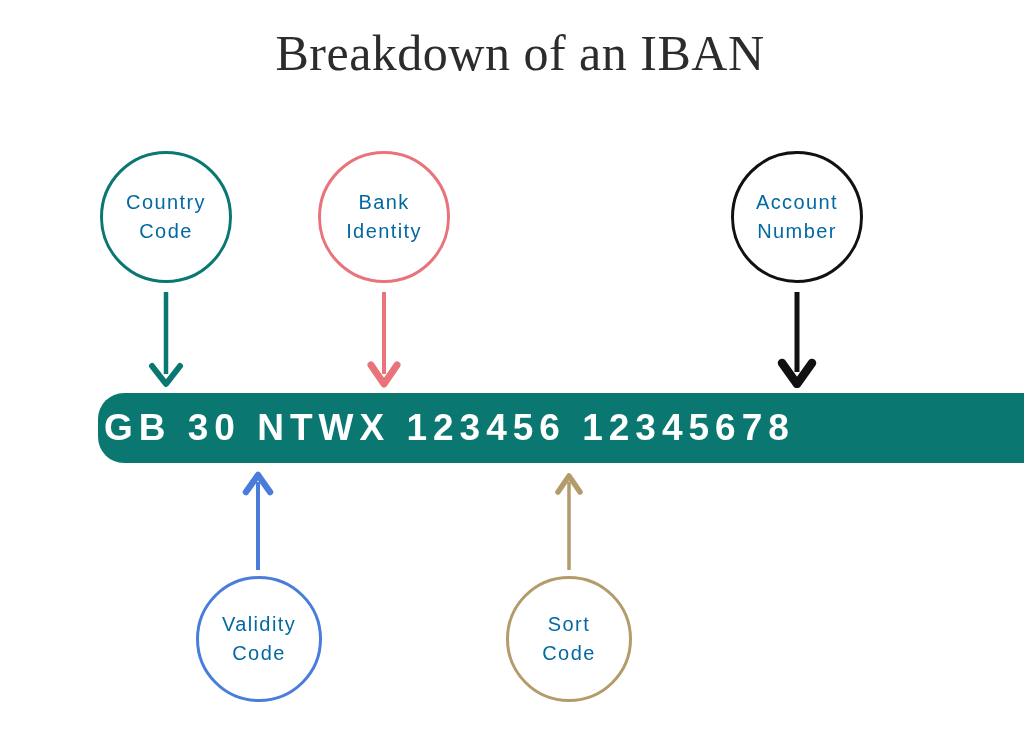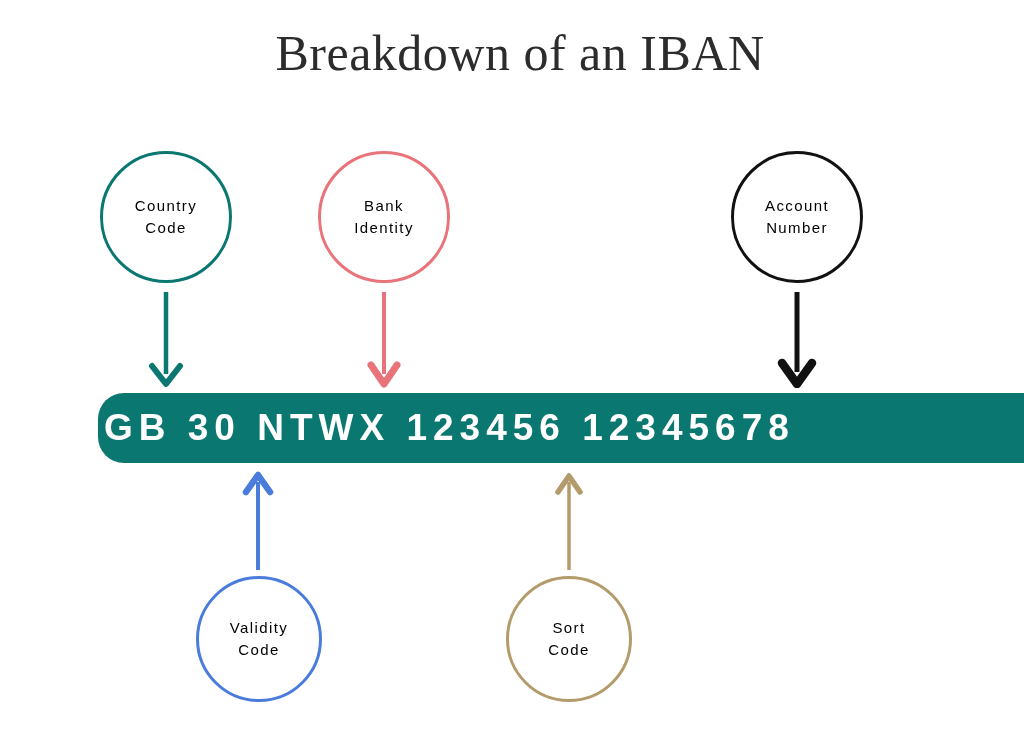--- a/index.html
+++ b/index.html
@@ -42,23 +42,23 @@
     box-sizing: border-box;
     border-radius: 50%;
     background: #ffffff;
     display: flex;
     align-items: center;
     justify-content: center;
     text-align: center;
   }
   .bubble-text {
     font-family: "Liberation Sans", sans-serif;
-    font-size: 15px;
+    font-size: 20px;
     font-weight: 400;
-    color: #000000;
+    color: #0369a1;
     letter-spacing: 1.4px;
     line-height: 1.45;
     white-space: pre-line;
   }
 
   .bubble.country  { left: 92px;  top: 151px; width: 132px; height: 132px; border: 3px solid #0a7771; }
   .bubble.bank     { left: 310px; top: 151px; width: 132px; height: 132px; border: 3px solid #e8737a; }
   .bubble.account  { left: 723px; top: 151px; width: 132px; height: 132px; border: 3px solid #111111; }
   .bubble.validity { left: 188px; top: 576px; width: 126px; height: 126px; border: 3px solid #4a7ddb; align-items: center; }
   .bubble.sort     { left: 498px; top: 576px; width: 126px; height: 126px; border: 3px solid #b39b6b; }

